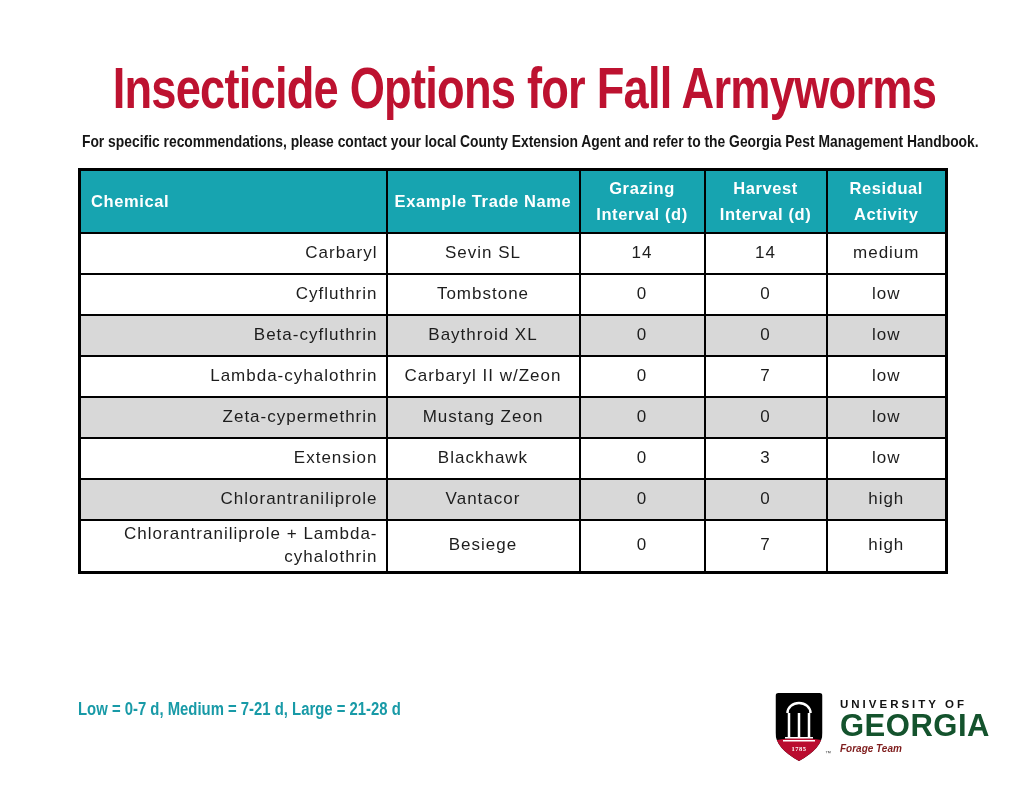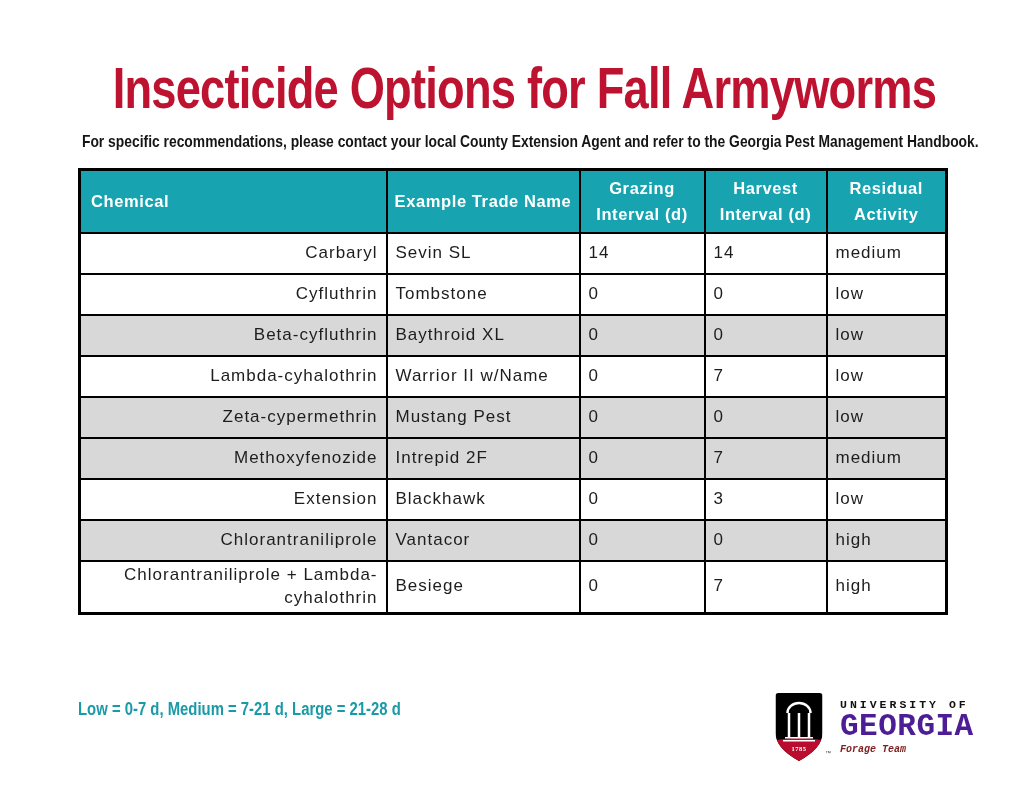--- a/index.html
+++ b/index.html
@@ -30,44 +30,44 @@
   }
   table.insecticide th, table.insecticide td { border:2px solid #000; }
   table.insecticide th {
     background:#17a4b0; color:#ffffff; font-weight:bold;
     font-size:16.5px; letter-spacing:0.6px; line-height:1.55;
     height:57px; text-align:center; vertical-align:middle; padding:2px 6px;
   }
   table.insecticide th.left { text-align:left; padding-left:10px; }
   table.insecticide td {
     font-size:17px; color:#1d1d1d; letter-spacing:1px;
-    height:35px; text-align:left; vertical-align:middle;
+    height:35px; text-align:center; vertical-align:middle;
     padding:2px 8px; background:#ffffff; line-height:1.35;
   }
   table.insecticide td.left { text-align:right; padding-left:10px; }
   table.insecticide tr.gray td { background:#d8d8d8; }
 
   
   .footnote {
     position:absolute; left:78px; top:699px;
     font-size:17.5px; font-weight:bold; color:#189aa7;
     transform:scaleX(0.85); transform-origin:left center; white-space:nowrap;
   }
 
   
   .logo { position:absolute; left:774px; top:692px; display:flex; align-items:flex-start; }
   .logo-shield { width:50px; height:70px; flex:0 0 auto; }
   .logo-tm { font-size:6px; color:#444; align-self:flex-end; margin:0 2px 6px 1px; }
-  .logo-text { margin-left:7px; font-family:Liberation Mono, monospace; }
+  .logo-text { margin-left:7px; font-family:Liberation Sans, sans-serif; }
   .logo-line1 {
     font-size:11.5px; font-weight:bold; letter-spacing:3px; color:#111;
     margin-top:6px; white-space:nowrap;
   }
   .logo-line2 {
-    font-size:31px; font-weight:bold; color:#4c1d95; letter-spacing:0.5px;
+    font-size:31px; font-weight:bold; color:#14532d; letter-spacing:0.5px;
     line-height:1.0; white-space:nowrap;
   }
   .logo-line3 {
     font-size:10px; font-weight:bold; font-style:italic; color:#7f1d1d;
     margin-top:2px; white-space:nowrap;
   }
 </style>
 </head>
 <body>
 
@@ -110,38 +110,31 @@
     </tr>
         <tr class="gray">
       <td class="left">Beta-cyfluthrin</td>
       <td>Baythroid XL</td>
       <td>0</td>
       <td>0</td>
       <td>low</td>
     </tr>
         <tr>
       <td class="left">Lambda-cyhalothrin</td>
-      <td>Warrior II w/Name</td>
+      <td>Carbaryl II w/Zeon</td>
       <td>0</td>
       <td>7</td>
       <td>low</td>
     </tr>
         <tr class="gray">
       <td class="left">Zeta-cypermethrin</td>
-      <td>Mustang Pest</td>
+      <td>Mustang Zeon</td>
       <td>0</td>
       <td>0</td>
       <td>low</td>
-    </tr>
-        <tr class="gray">
-      <td class="left">Methoxyfenozide</td>
-      <td>Intrepid 2F</td>
-      <td>0</td>
-      <td>7</td>
-      <td>medium</td>
     </tr>
         <tr>
       <td class="left">Extension</td>
       <td>Blackhawk</td>
       <td>0</td>
       <td>3</td>
       <td>low</td>
     </tr>
         <tr class="gray">
       <td class="left">Chlorantraniliprole</td>

